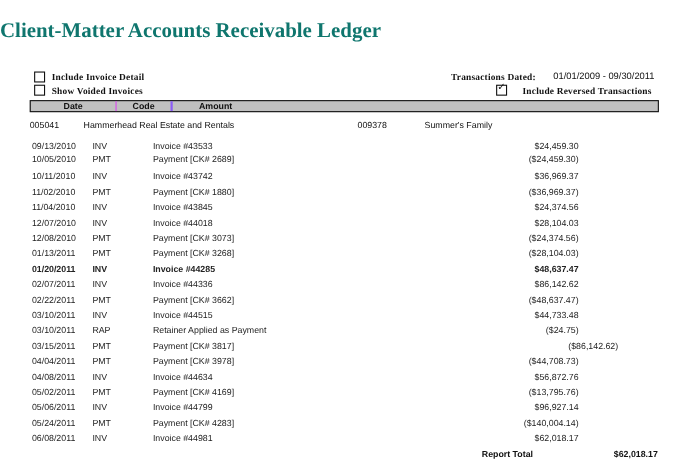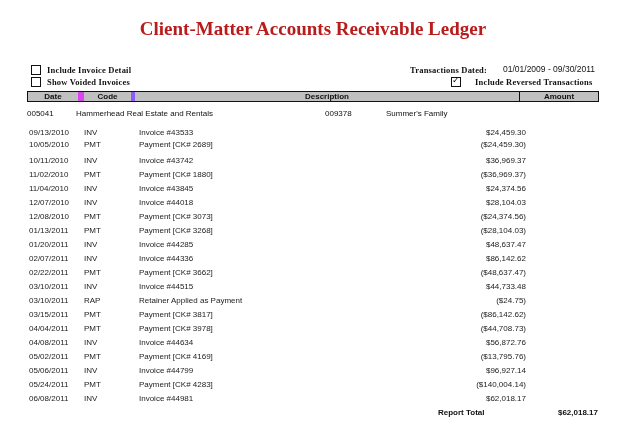--- a/index.html
+++ b/index.html
@@ -1,24 +1,24 @@
 <!DOCTYPE html>
 <html><head>
 <meta charset="utf-8">
 <style>
   html, body { margin:0; padding:0; background:#ffffff; }
   body { width:626px; height:425px; position:relative; overflow:hidden; font-family:"Liberation Sans", sans-serif; color:#111; }
-  .title { position:absolute; left:0; width:626px; top:18px; text-align:center; font-family:"Liberation Serif", serif; font-weight:bold; font-size:19px; color:#b91c1c; }
+  .title { position:absolute; left:0; width:626px; top:18px; font-family:"Liberation Serif", serif; font-weight:bold; font-size:19px; color:#0f766e; }
   .opt { position:absolute; font-family:"Liberation Serif", serif; font-weight:bold; font-size:8.5px; letter-spacing:0.2px; color:#111; }
   .cb { position:absolute; width:8px; height:8px; border:1px solid #111; background:#fff; }
   .cb.checked::after { content:"\2713"; position:absolute; left:0px; top:-3px; font-size:9px; font-family:"DejaVu Sans", sans-serif; }
   .hdr { position:absolute; left:27px; top:91px; width:572px; height:11px; background:#c0c0c0; border:1px solid #111; box-sizing:border-box; display:flex; font-size:8px; font-weight:bold; }
   .hdr div { height:100%; line-height:9px; text-align:center; box-sizing:border-box; }
-  .hdr .c-date { width:56px; border-right:6px solid #d946ef; }
-  .hdr .c-code { width:51px; border-right:4px solid #8b5cf6; }
+  .hdr .c-date { width:78px; border-right:1px solid #d946ef; }
+  .hdr .c-code { width:51px; border-right:2px solid #8b5cf6; }
   .hdr .c-desc { flex:1; border-right:1px solid #111; }
   .hdr .c-amt { width:78px; }
   .client { position:absolute; top:109px; font-size:8px; font-weight:normal; }
   .row { position:absolute; left:0; width:554px; height:14px; font-size:8px; color:#222; }
   .row span { position:absolute; top:0; }
   .row .d { left:29px; }
   .row .c { left:84px; }
   .row .s { left:139px; }
   .row .a { right:28px; text-align:right; }
   .total { position:absolute; top:408px; font-size:8px; font-weight:bold; }
@@ -36,21 +36,20 @@
 
 <div class="opt" style="left:410px;top:65px;">Transactions Dated:</div>
 <div style="position:absolute;left:503px;top:64px;font-size:8.5px;color:#111;">01/01/2009 - 09/30/2011</div>
 
 <div class="cb checked" style="left:451px;top:77px;"></div>
 <div class="opt" style="left:475px;top:77px;">Include Reversed Transactions</div>
 
 <div class="hdr">
   <div class="c-date">Date</div>
   <div class="c-code">Code</div>
-  <div class="c-desc">Description</div>
   <div class="c-amt">Amount</div>
 </div>
 
 <div class="client" style="left:27px;">005041</div>
 <div class="client" style="left:76px;">Hammerhead Real Estate and Rentals</div>
 <div class="client" style="left:325px;">009378</div>
 <div class="client" style="left:386px;">Summer's Family</div>
 
 <div>
   <div class="row" style="top:128px;">
@@ -94,21 +93,21 @@
       <span class="c">PMT</span>
       <span class="s">Payment [CK# 3073]</span>
       <span class="a">($24,374.56)</span>
     </div>
   <div class="row" style="top:226px;">
       <span class="d">01/13/2011</span>
       <span class="c">PMT</span>
       <span class="s">Payment [CK# 3268]</span>
       <span class="a">($28,104.03)</span>
     </div>
-  <div class="row" style="top:240px;">
+  <div class="row" style="top:240px;font-weight:bold;">
       <span class="d">01/20/2011</span>
       <span class="c">INV</span>
       <span class="s">Invoice #44285</span>
       <span class="a">$48,637.47</span>
     </div>
   <div class="row" style="top:254px;">
       <span class="d">02/07/2011</span>
       <span class="c">INV</span>
       <span class="s">Invoice #44336</span>
       <span class="a">$86,142.62</span>
@@ -124,21 +123,21 @@
       <span class="c">INV</span>
       <span class="s">Invoice #44515</span>
       <span class="a">$44,733.48</span>
     </div>
   <div class="row" style="top:296px;">
       <span class="d">03/10/2011</span>
       <span class="c">RAP</span>
       <span class="s">Retainer Applied as Payment</span>
       <span class="a">($24.75)</span>
     </div>
-  <div class="row" style="top:310px;">
+  <div class="row" style="top:310px;padding-left:36px;">
       <span class="d">03/15/2011</span>
       <span class="c">PMT</span>
       <span class="s">Payment [CK# 3817]</span>
       <span class="a">($86,142.62)</span>
     </div>
   <div class="row" style="top:324px;">
       <span class="d">04/04/2011</span>
       <span class="c">PMT</span>
       <span class="s">Payment [CK# 3978]</span>
       <span class="a">($44,708.73)</span>

